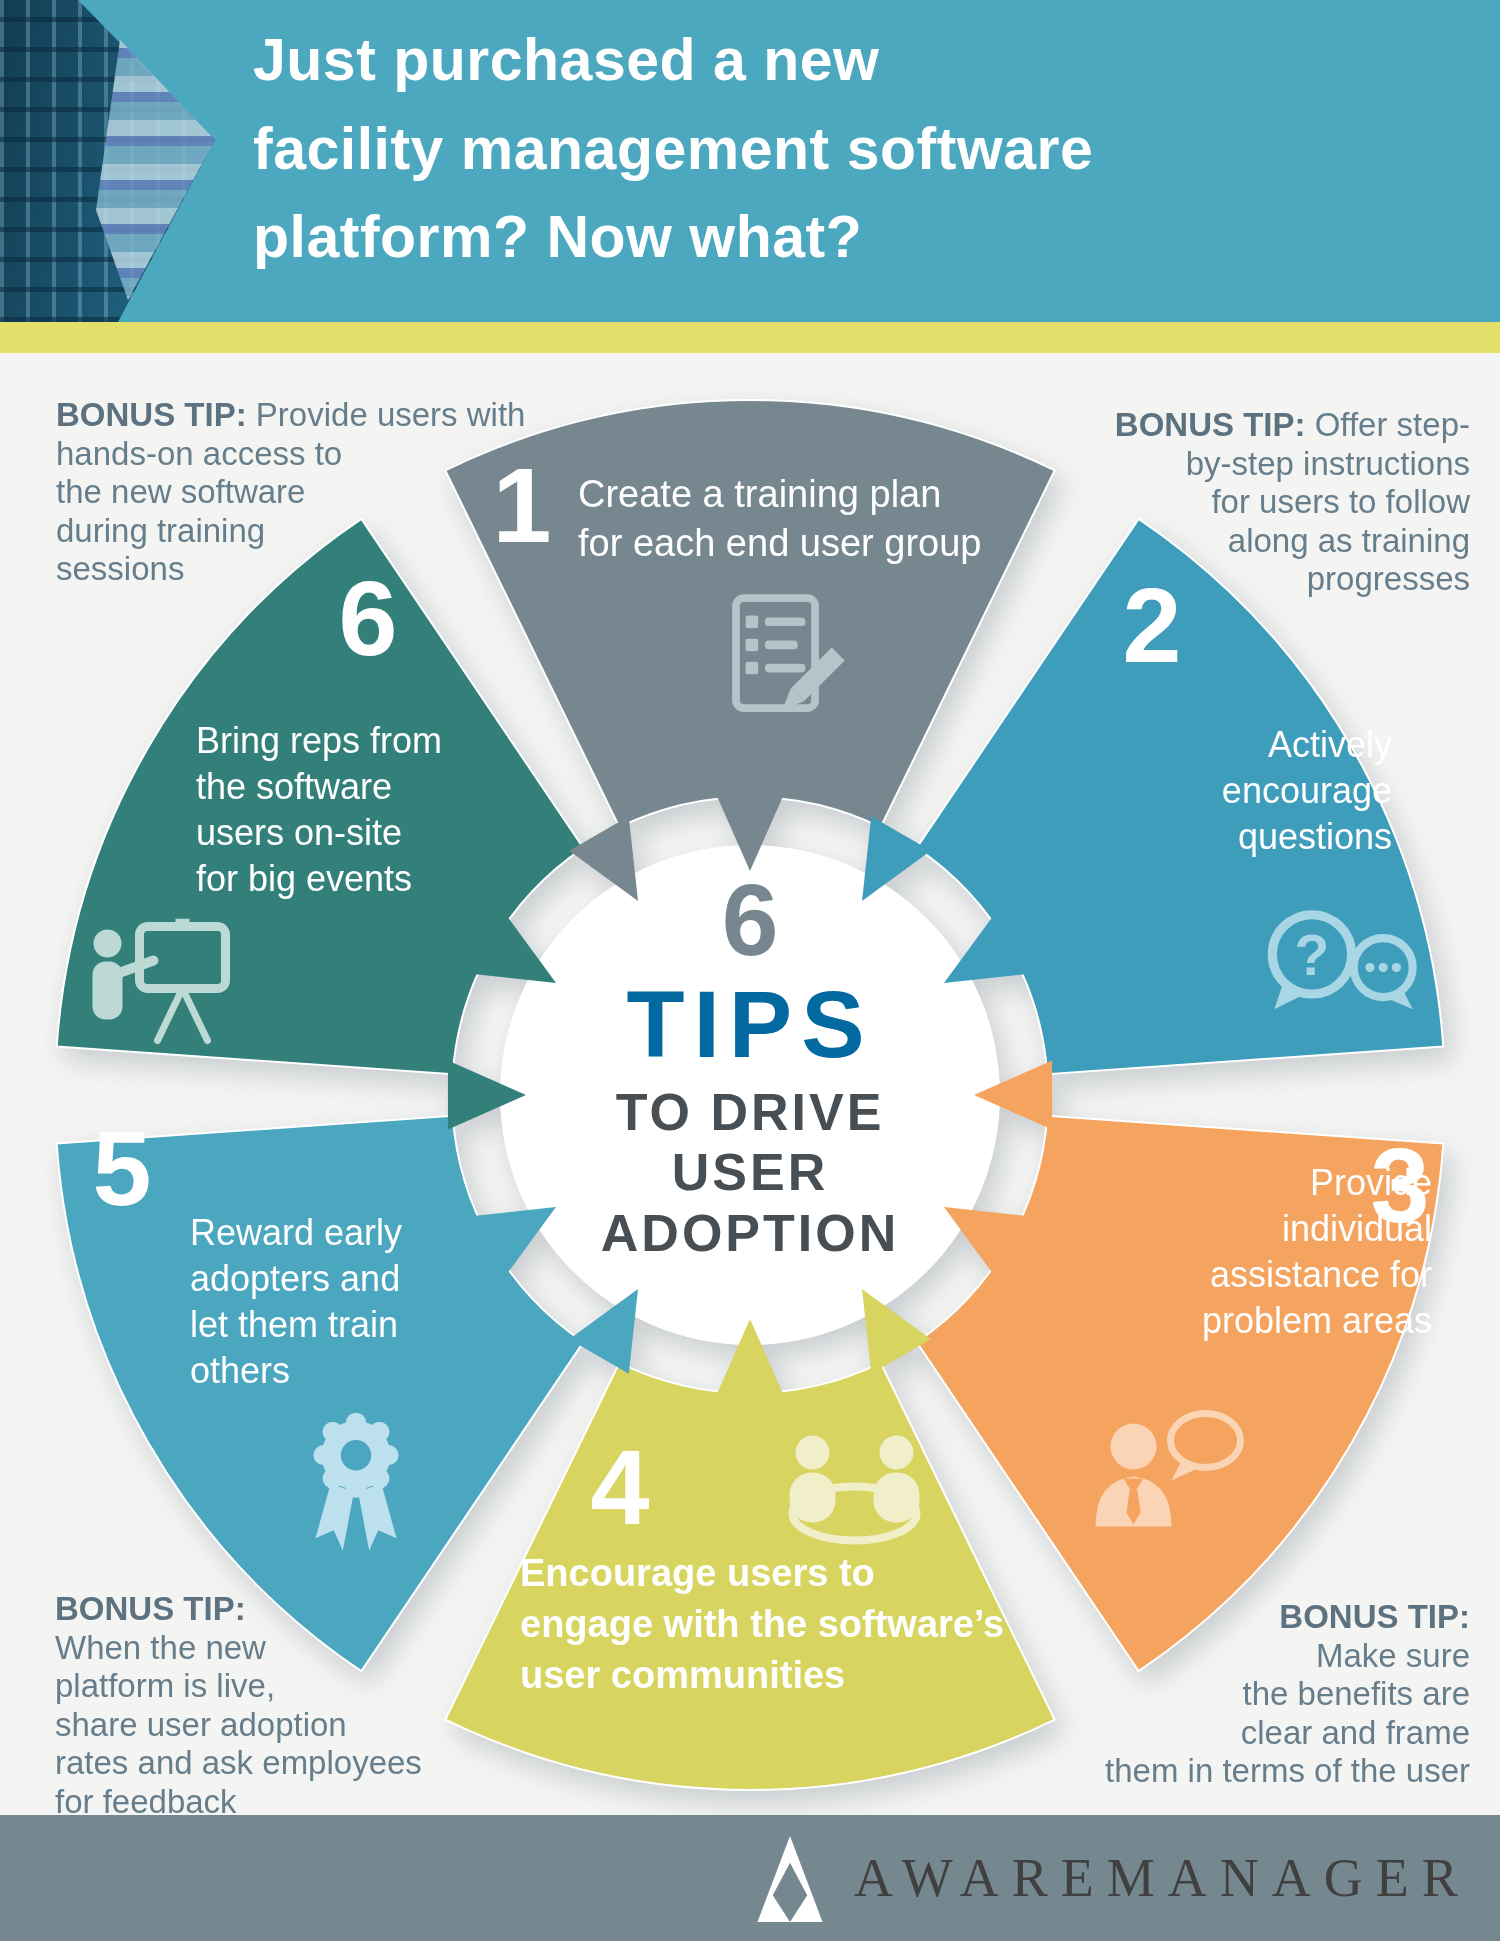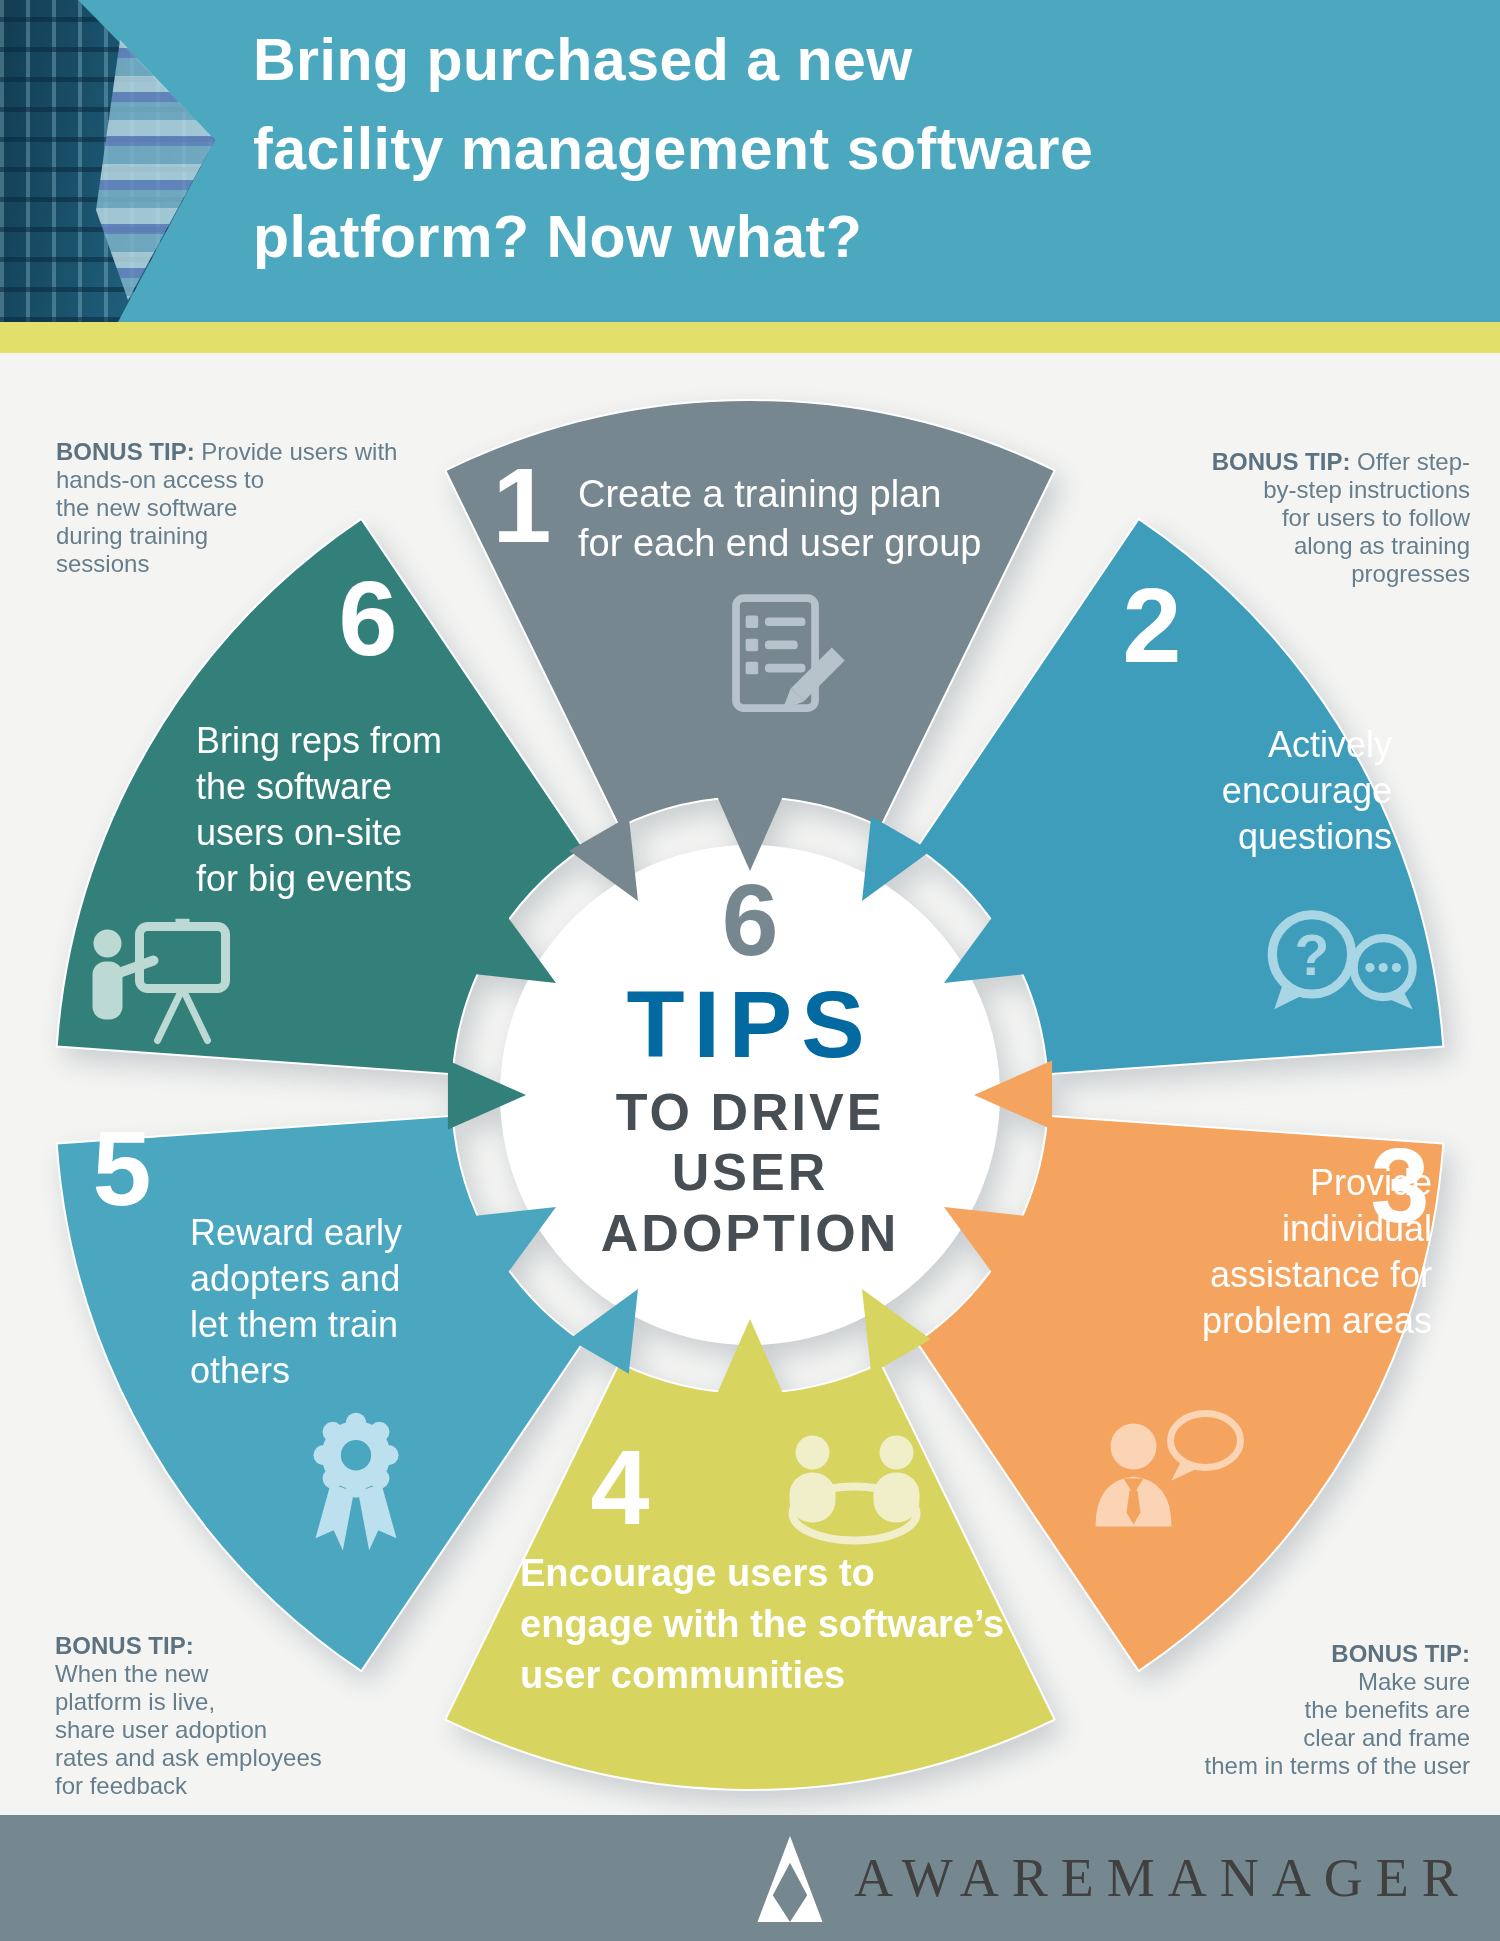--- a/index.html
+++ b/index.html
@@ -23,21 +23,21 @@
          line-height:1.5;letter-spacing:.5px;}
   .stripe{position:absolute;left:0;top:322px;width:1500px;height:31px;background:#E2DF6B;}
 
   
   .footer{position:absolute;left:0;top:1815px;width:1500px;height:126px;background:#76888F;}
   .footer-logo{position:absolute;left:752px;top:1834px;display:flex;align-items:center;gap:26px;}
   .brand{color:#404040;font-family:"Liberation Serif",serif;font-size:54px;font-weight:400;
          letter-spacing:13px;white-space:nowrap;}
 
   
-  .tip{position:absolute;color:#667D8C;font-size:24px;line-height:1.17;margin-top:42px;}
+  .tip{position:absolute;color:#667D8C;font-size:33px;line-height:1.17;}
   .tip b{color:#5D7280;font-weight:700;}
   .tip.right{text-align:right;}
   .tip-tl{left:56px;top:396px;width:540px;}
   .tip-tr{right:30px;top:406px;width:440px;}
   .tip-bl{left:55px;top:1590px;width:480px;}
   .tip-br{right:30px;top:1598px;width:520px;}
 
   
   .wheel{position:absolute;left:0;top:345px;width:1500px;height:1500px;
          filter:drop-shadow(8px 12px 14px rgba(120,130,140,.35));}
@@ -63,21 +63,21 @@
 </style>
 </head>
 <body>
 
 <div class="page">
 
   <div class="header">
     <div class="building"></div>
     <div class="building-facet"></div>
     <div class="title">
-      <div>Bring purchased a new</div>
+      <div>Just purchased a new</div>
       <div>facility management software</div>
       <div>platform? Now what?</div>
     </div>
   </div>
   <div class="stripe"></div>
 
   <svg class="wheel" id="wheel" viewBox="0 0 1500 1500">
       <path d="M445.33205298159123 125.33813782207892 A695 695 0 0 1 1054.6679470184088 125.33813782207892 L880.634601743145 482.1593742028482 A298 298 0 0 0 619.365398256855 482.1593742028482 Z" fill="#76878F" stroke="#ffffff" stroke-width="2"></path>
       <path d="M1138.6390679121691 173.81888707424605 A695 695 0 0 1 1443.3070149305777 701.5192507478328 L1047.2740869774275 729.2125708242506 A298 298 0 0 0 916.6394852342826 502.94680337859756 Z" fill="#3F9DBC" stroke="#ffffff" stroke-width="2"></path>
       <path d="M1443.3070149305777 798.4807492521671 A695 695 0 0 1 1138.6390679121691 1326.181112925754 L916.6394852342826 997.0531966214024 A298 298 0 0 0 1047.2740869774275 770.7874291757494 Z" fill="#F5A45F" stroke="#ffffff" stroke-width="2"></path>

